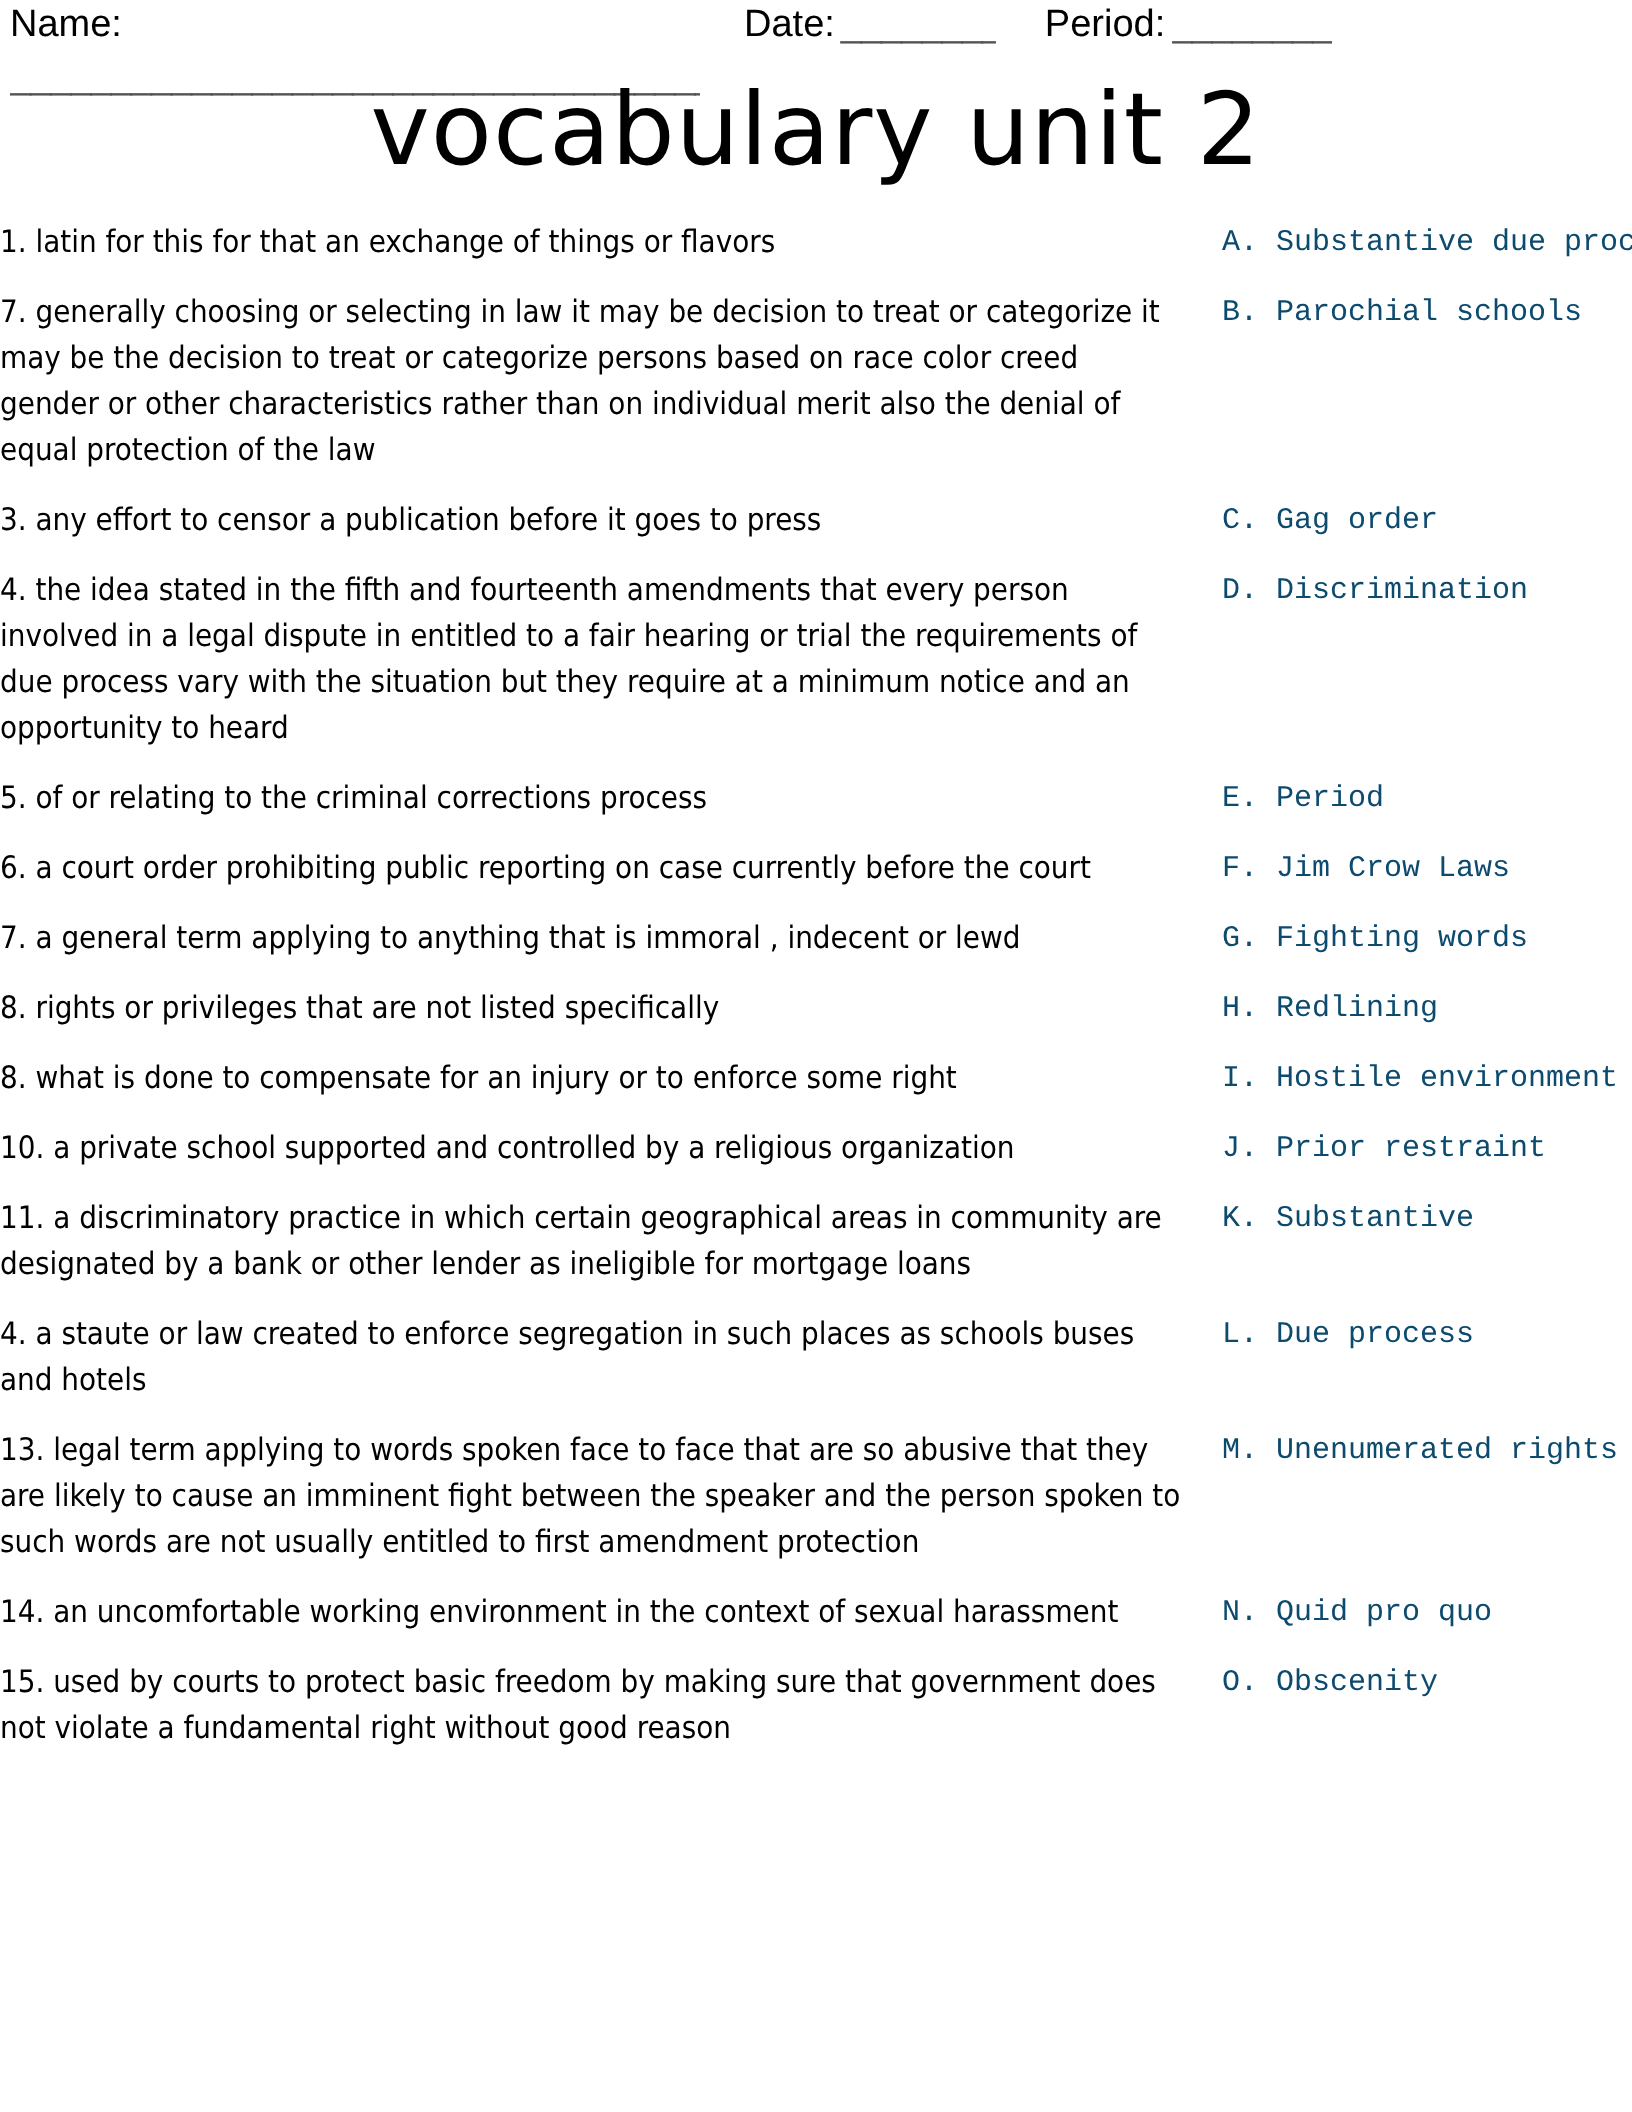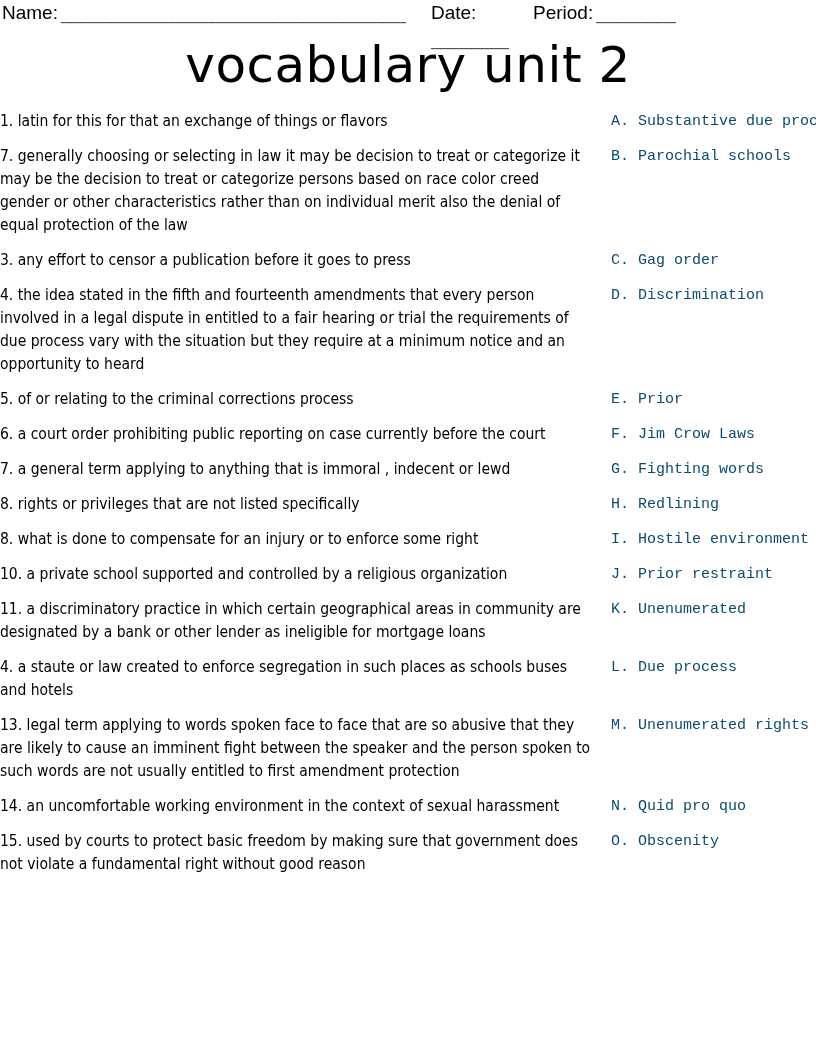--- a/index.html
+++ b/index.html
@@ -56,23 +56,23 @@
     display: inline-block;
     font-family: "Liberation Sans", sans-serif;
     font-size: 19px;
     color: #555555;
     letter-spacing: -0.5px;
     margin-left: 3px;
     overflow: hidden;
     white-space: nowrap;
   }
 
-  .field-name   { margin-left: 2px; }
+  .field-name   { margin-left: 2px; flex-direction: column; }
   .rule-name    { width: 345px; }
-  .field-date   { margin-left: 22px; flex-direction: column; }
+  .field-date   { margin-left: 22px; }
   .rule-date    { width: 78px; }
   .field-period { margin-left: 24px; }
   .rule-period  { width: 80px; }
 
   
   .title {
     position: absolute;
     left: 0;
     top: 36px;
     width: 816px;
@@ -161,21 +161,21 @@
       <div class="option">C. Gag order</div>
     </div>
 
     <div class="row">
       <div class="prompt">4. the idea stated in the fifth and fourteenth amendments that every person involved in a legal dispute in entitled to a fair hearing or trial the requirements of due process vary with the situation but they require at a minimum notice and an opportunity to heard</div>
       <div class="option">D. Discrimination</div>
     </div>
 
     <div class="row">
       <div class="prompt">5. of or relating to the criminal corrections process</div>
-      <div class="option">E. Prior</div>
+      <div class="option">E. Period</div>
     </div>
 
     <div class="row">
       <div class="prompt">6. a court order prohibiting public reporting on case currently before the court</div>
       <div class="option">F. Jim Crow Laws</div>
     </div>
 
     <div class="row">
       <div class="prompt">7. a general term applying to anything that is immoral , indecent or lewd</div>
       <div class="option">G. Fighting words</div>
@@ -191,21 +191,21 @@
       <div class="option">I. Hostile environment</div>
     </div>
 
     <div class="row">
       <div class="prompt">10. a private school supported and controlled by a religious organization</div>
       <div class="option">J. Prior restraint</div>
     </div>
 
     <div class="row">
       <div class="prompt">11. a discriminatory practice in which certain geographical areas in community are designated by a bank or other lender as ineligible for mortgage loans</div>
-      <div class="option">K. Unenumerated</div>
+      <div class="option">K. Substantive</div>
     </div>
 
     <div class="row">
       <div class="prompt">4. a staute or law created to enforce segregation in such places as schools buses and hotels</div>
       <div class="option">L. Due process</div>
     </div>
 
     <div class="row">
       <div class="prompt">13. legal term applying to words spoken face to face that are so abusive that they are likely to cause an imminent fight between the speaker and the person spoken to such words are not usually entitled to first amendment protection</div>
       <div class="option">M. Unenumerated rights</div>

